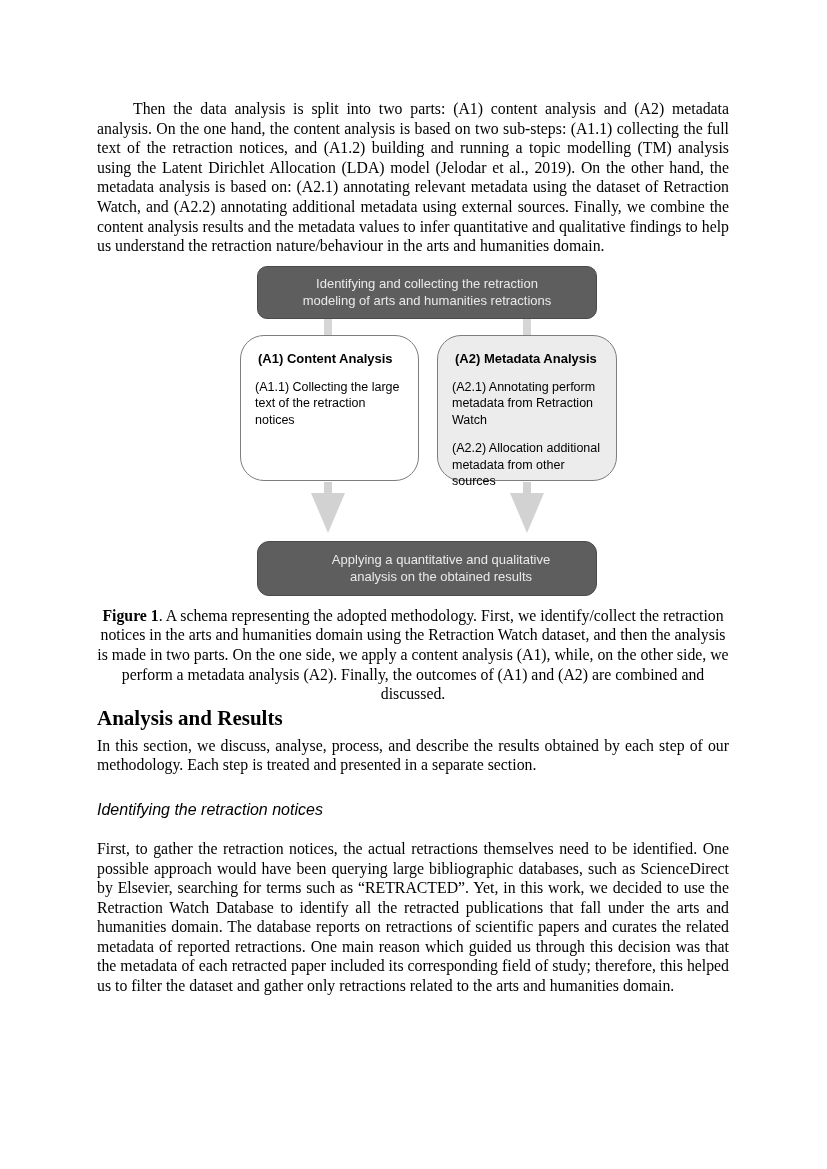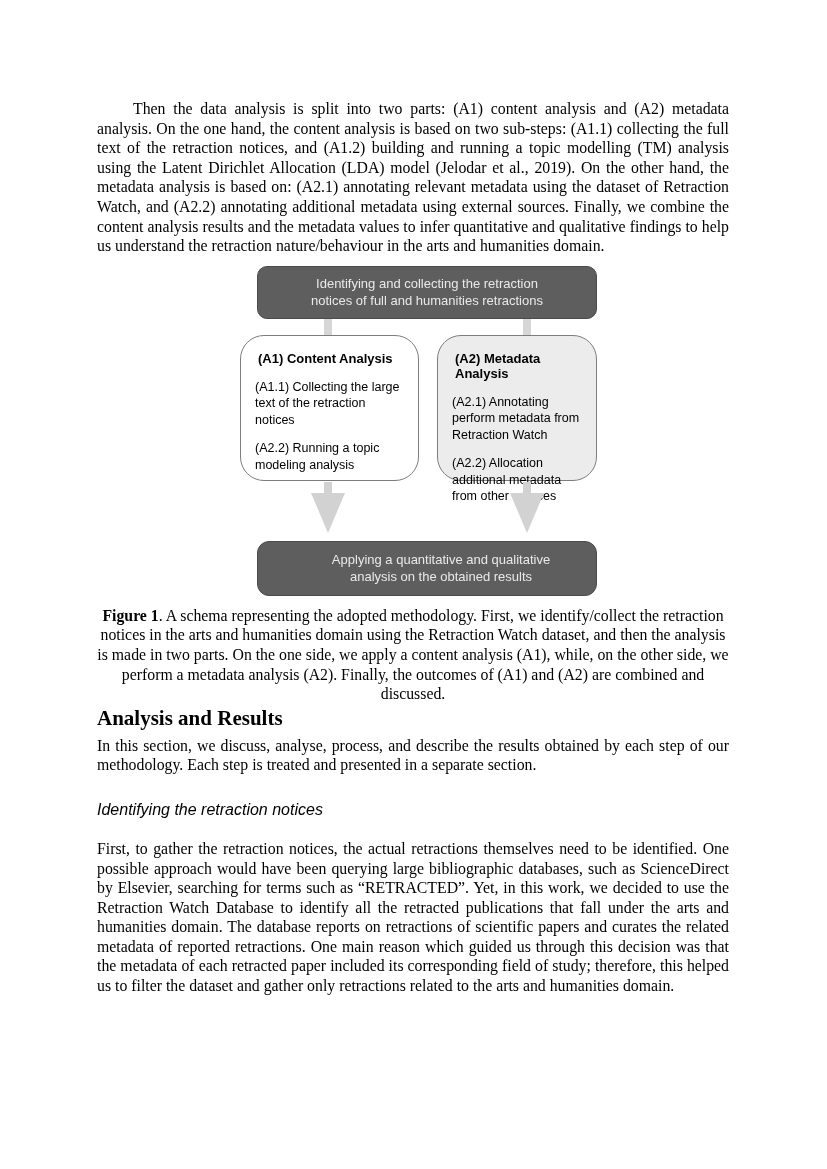--- a/index.html
+++ b/index.html
@@ -62,21 +62,21 @@
   .fig-box {
     position: absolute;
     top: 69px;
     height: 146px;
     border: 1.5px solid #7d7d7d;
     border-radius: 24px;
     font-family: "Liberation Sans", sans-serif;
     padding: 15px 13px 10px 14px;
   }
   .fig-box.a1 { left: 143px; width: 179px; background: #ffffff; }
-  .fig-box.a2 { left: 340px; width: 160px; background: #ececec; }
+  .fig-box.a2 { left: 340px; width: 180px; background: #ececec; }
   .fig-box-title {
     font-size: 13px;
     font-weight: bold;
     margin-bottom: 13px;
     padding-left: 3px;
   }
   .fig-item {
     font-size: 12.5px;
     line-height: 16.5px;
     margin-bottom: 12px;
@@ -116,30 +116,29 @@
 <body>
 
 <div class="page">
   <div class="content">
 
     <p class="body-text intro">Then the data analysis is split into two parts: (A1) content analysis and (A2) metadata analysis. On the one hand, the content analysis is based on two sub-steps: (A1.1) collecting the full text of the retraction notices, and (A1.2) building and running a topic modelling (TM) analysis using the Latent Dirichlet Allocation (LDA) model (Jelodar et al., 2019). On the other hand, the metadata analysis is based on: (A2.1) annotating relevant metadata using the dataset of Retraction Watch, and (A2.2) annotating additional metadata using external sources. Finally, we combine the content analysis results and the metadata values to infer quantitative and qualitative findings to help us understand the retraction nature/behaviour in the arts and humanities domain.</p>
 
     <div class="figure">
 
       <div class="dark-box fig-top-box">
-        <span>Identifying and collecting the retraction notices of full and humanities retractions</span>
+        <span>Identifying and collecting the retraction modeling of arts and humanities retractions</span>
       </div>
 
       <div class="connector left"></div>
       <div class="connector right"></div>
 
       <div class="fig-box a1">
         <div class="fig-box-title">(A1) Content Analysis</div>
         <div class="fig-item">(A1.1) Collecting the large text of the retraction notices</div>
-        <div class="fig-item">(A2.2) Running a topic modeling analysis</div>
       </div>
 
       <div class="fig-box a2">
         <div class="fig-box-title">(A2) Metadata Analysis</div>
         <div class="fig-item">(A2.1) Annotating perform metadata from Retraction Watch</div>
         <div class="fig-item">(A2.2) Allocation additional metadata from other sources</div>
       </div>
 
       <svg class="fig-arrow left" viewBox="0 0 34 51">
         <polygon points="13,0 21,0 21,11 34,11 17,51 0,11 13,11" fill="#d2d2d2"></polygon>

